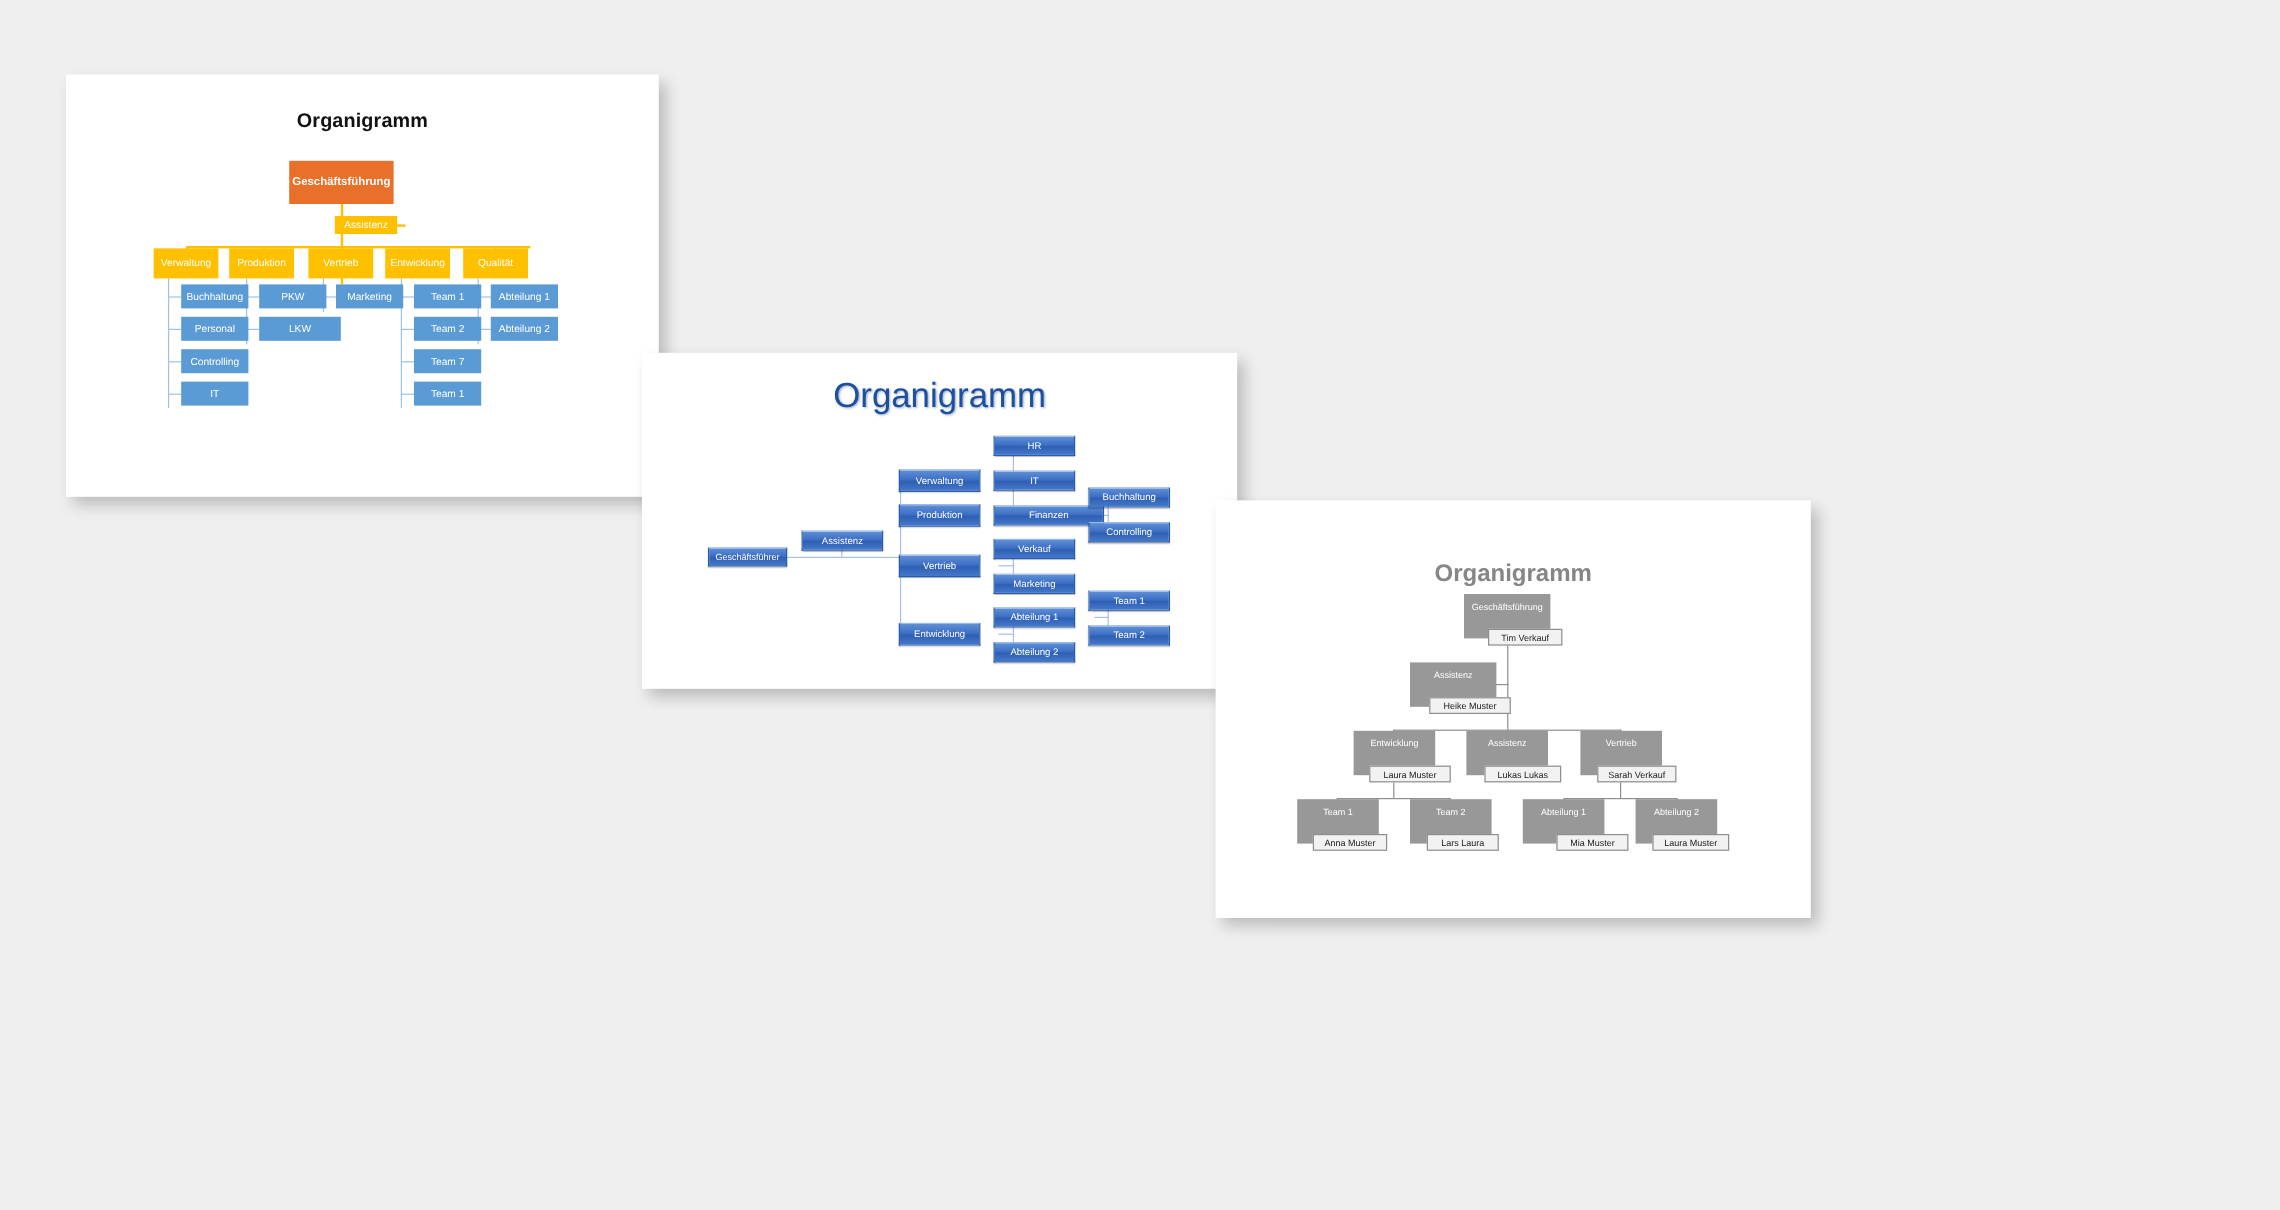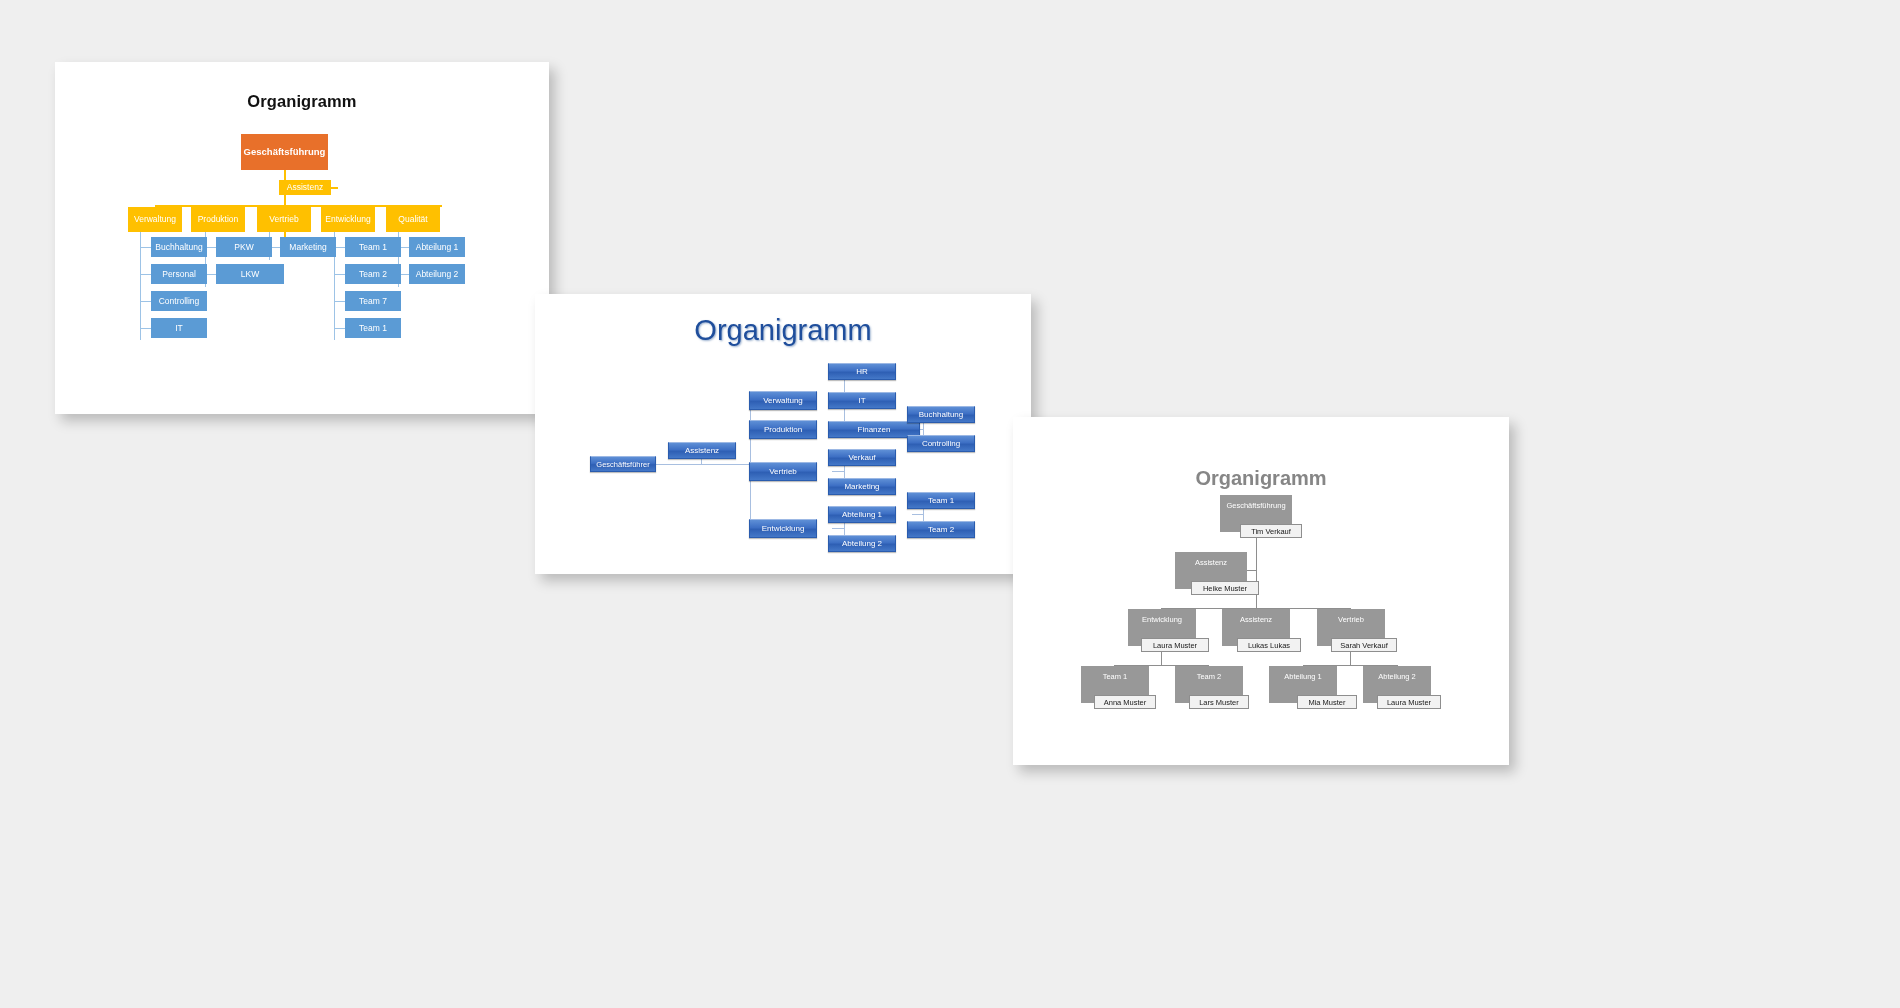--- a/index.html
+++ b/index.html
@@ -260,20 +260,20 @@
   <div class="s3box" style="left:209px;top:192px;width:68px;height:37px;">Assistenz</div>
   <div class="s3name" style="left:224px;top:221px;width:64px;height:14px;">Lukas Lukas</div>
 
   <div class="s3box" style="left:304px;top:192px;width:68px;height:37px;">Vertrieb</div>
   <div class="s3name" style="left:318px;top:221px;width:66px;height:14px;">Sarah Verkauf</div>
 
   <div class="s3box" style="left:68px;top:249px;width:68px;height:37px;">Team 1</div>
   <div class="s3name" style="left:81px;top:278px;width:62px;height:14px;">Anna Muster</div>
 
   <div class="s3box" style="left:162px;top:249px;width:68px;height:37px;">Team 2</div>
-  <div class="s3name" style="left:176px;top:278px;width:60px;height:14px;">Lars Muster</div>
+  <div class="s3name" style="left:176px;top:278px;width:60px;height:14px;">Lars Laura</div>
 
   <div class="s3box" style="left:256px;top:249px;width:68px;height:37px;">Abteilung 1</div>
   <div class="s3name" style="left:284px;top:278px;width:60px;height:14px;">Mia Muster</div>
 
   <div class="s3box" style="left:350px;top:249px;width:68px;height:37px;">Abteilung 2</div>
   <div class="s3name" style="left:364px;top:278px;width:64px;height:14px;">Laura Muster</div>
 </div>
 
 </body></html>

